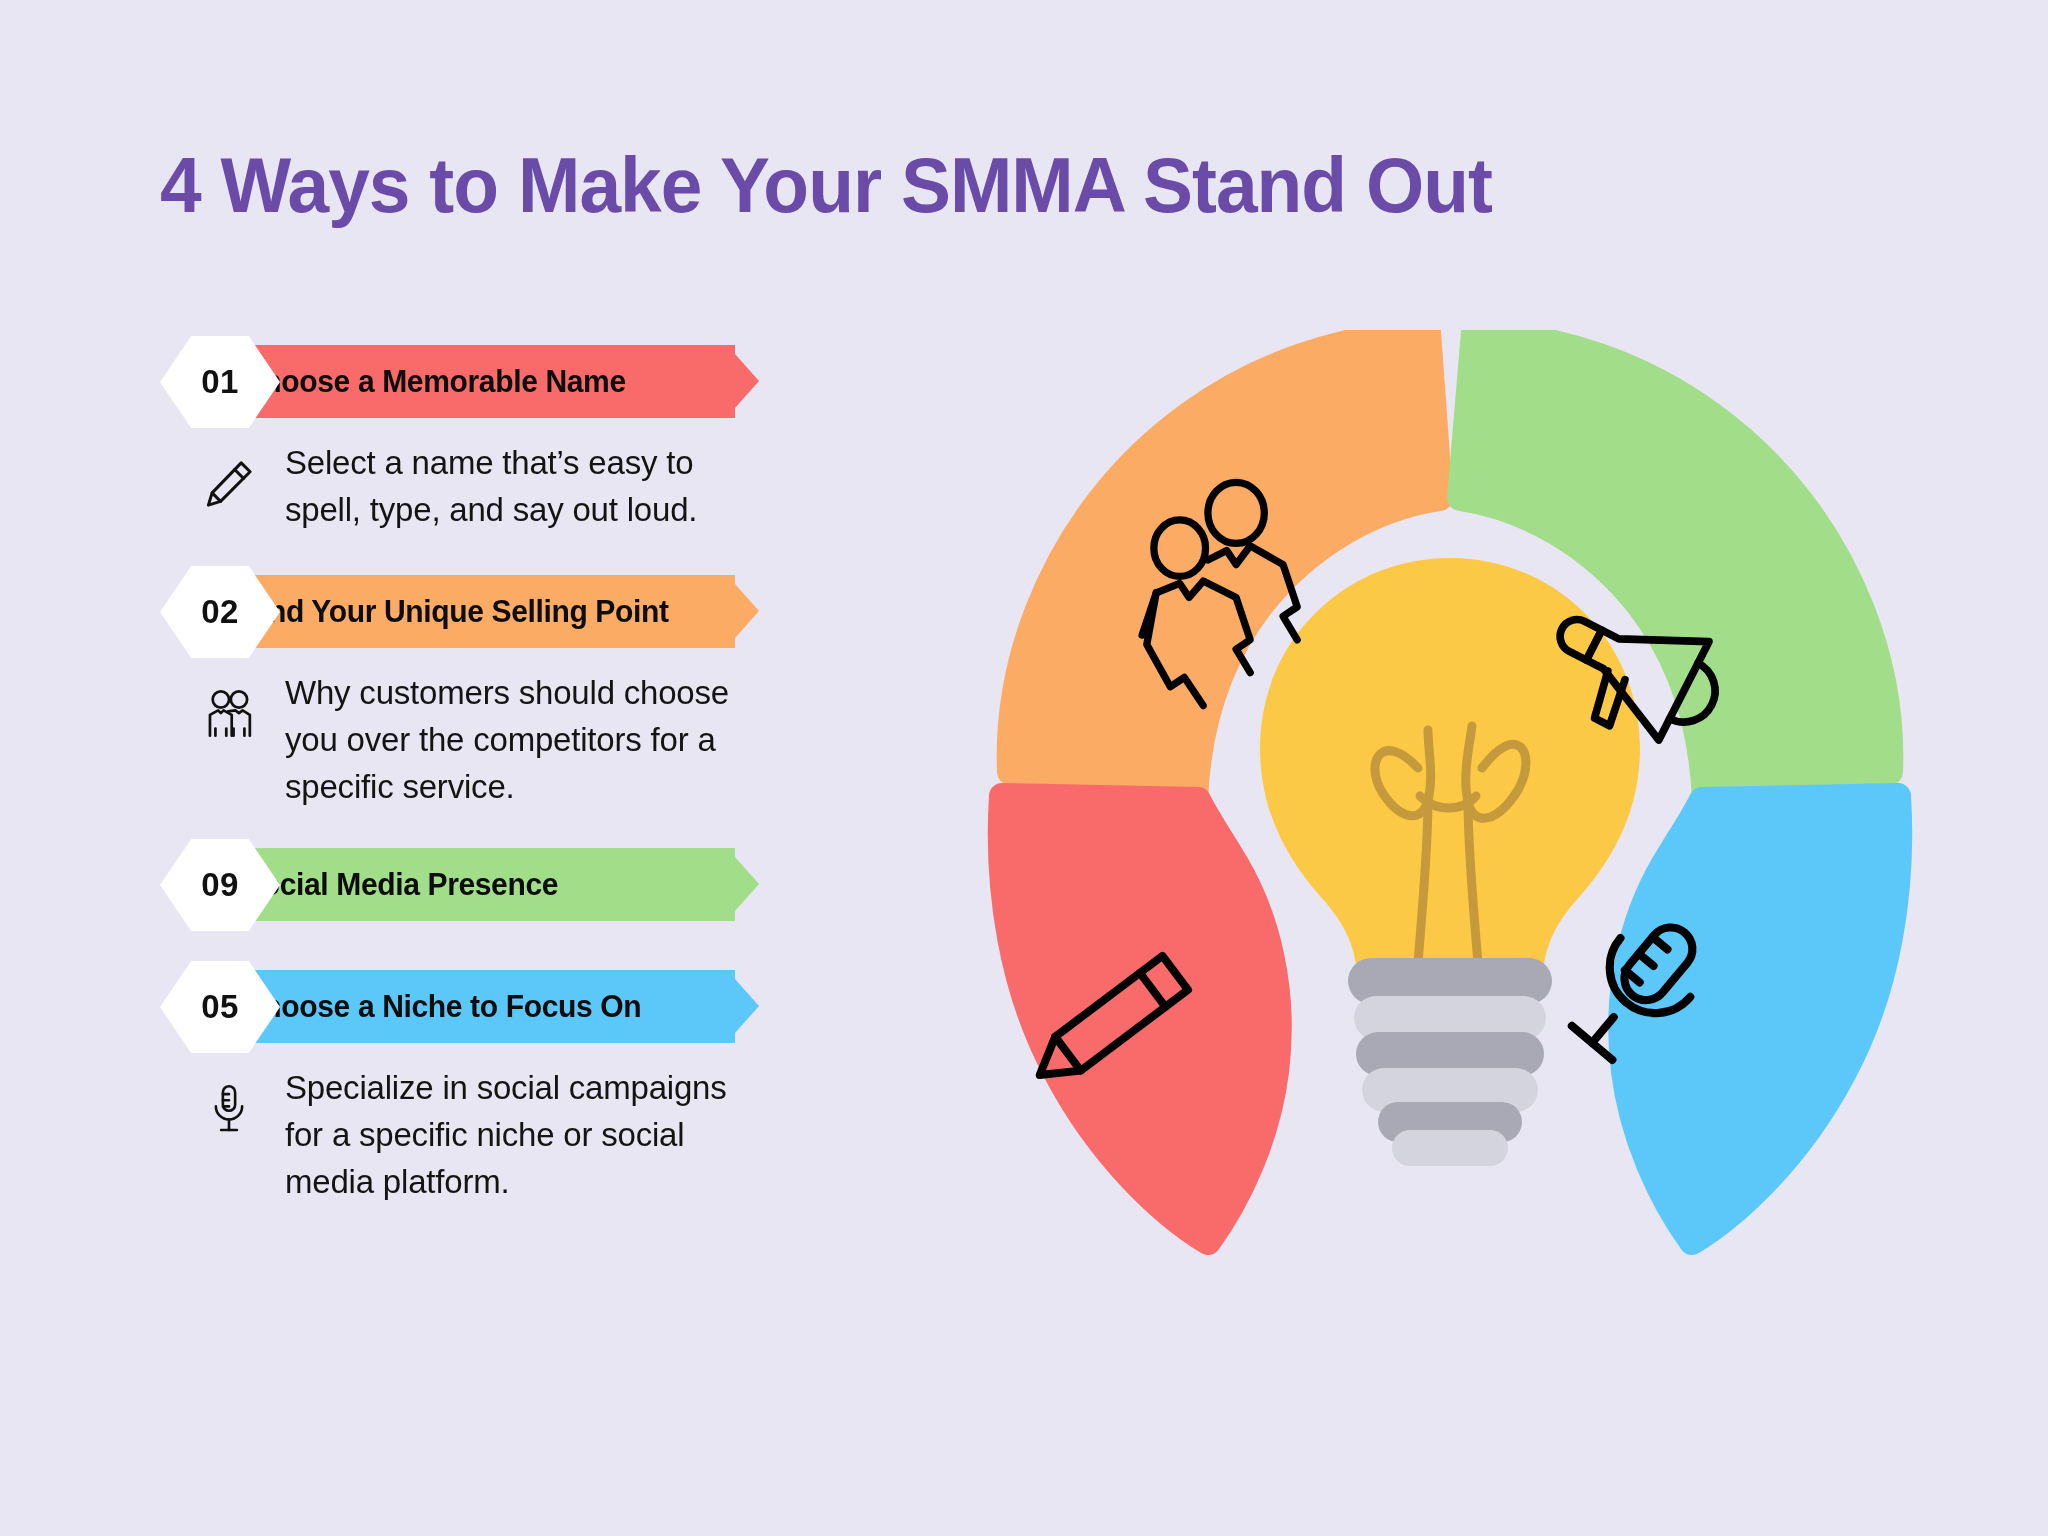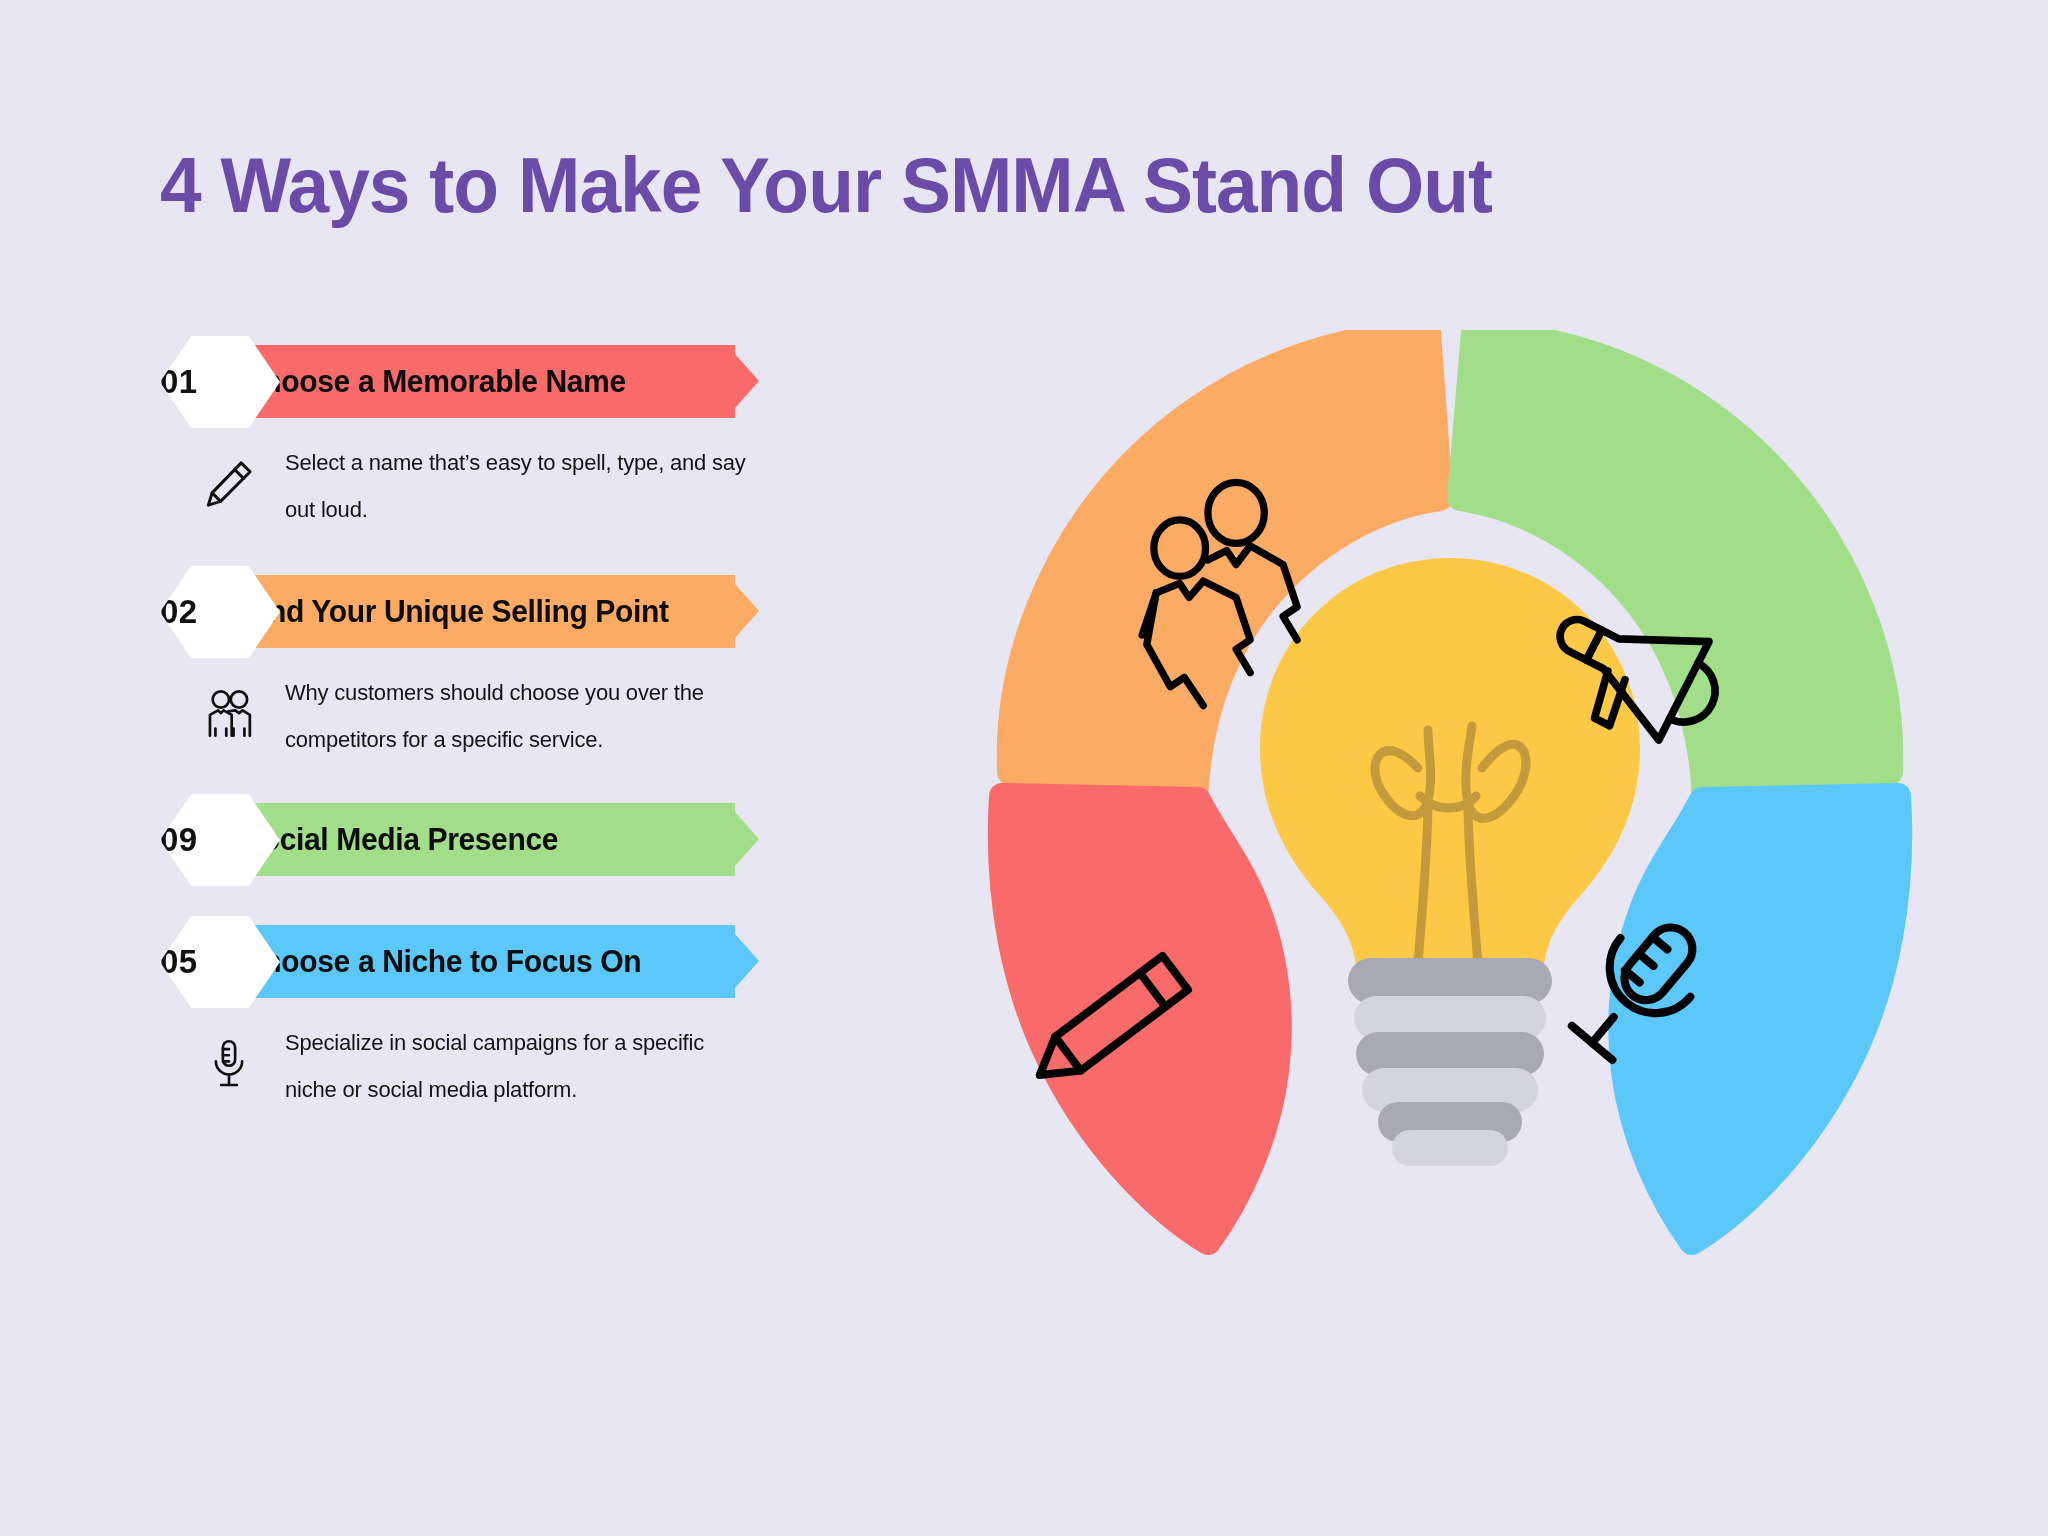--- a/index.html
+++ b/index.html
@@ -68,41 +68,41 @@
     background:#ffffff;
     clip-path:polygon(26% 0%, 74% 0%, 100% 50%, 74% 100%, 26% 100%, 0% 50%);
     filter:drop-shadow(0 5px 7px rgba(90,80,130,0.22));
     z-index:3;
   }
   .hexbadge span {
     display:block;
     width:100%;
     height:92px;
     line-height:92px;
-    text-align:left;
+    text-align:center;
     font-size:33px;
     font-weight:bold;
     color:#111;
     letter-spacing:0.5px;
   }
 
   .desc-row {
     position:relative;
     margin-top:14px;
     padding-left:125px;
     min-height:96px;
   }
   .desc-icon {
     position:absolute;
     left:30px; top:6px;
     width:78px; height:78px;
     display:flex; align-items:center; justify-content:center;
   }
   .desc-text {
-    font-size:22px;
+    font-size:33px;
     line-height:47px;
     color:#141414;
     letter-spacing:-0.2px;
     max-width:470px;
   }
 
   
   .step.s1 { margin-bottom:40px; }
   .step.s2 { margin-bottom:38px; }
   .step.s3 { margin-bottom:42px; }

